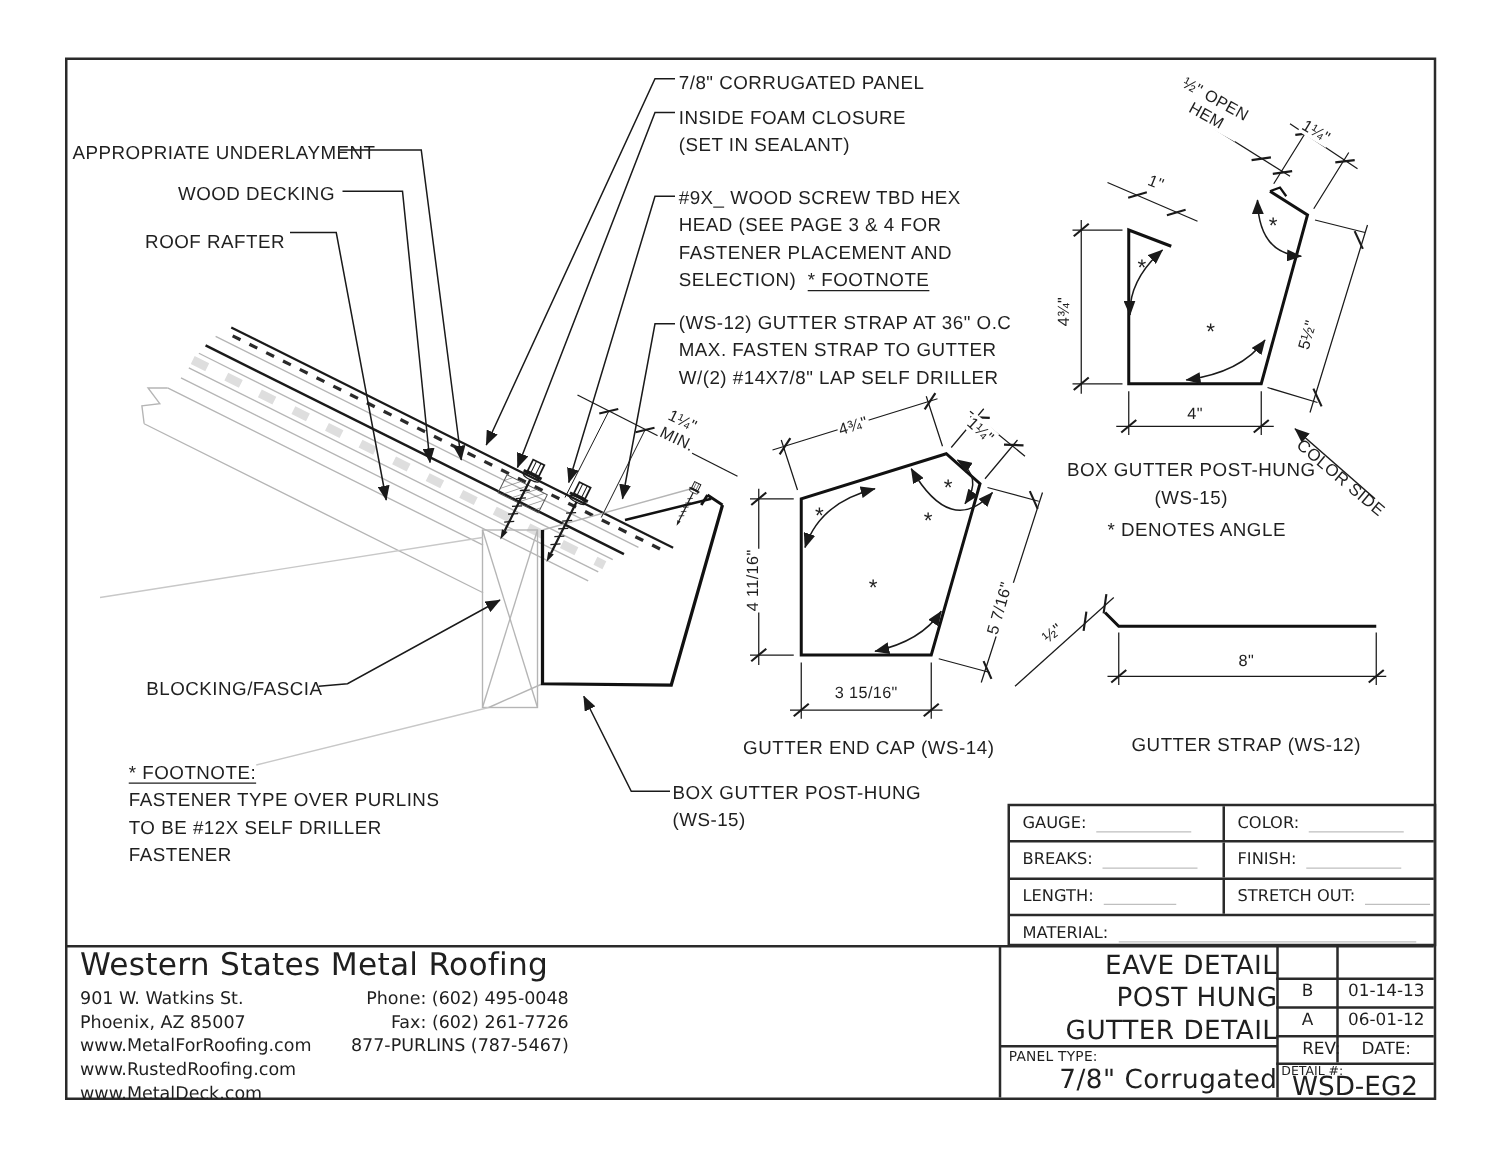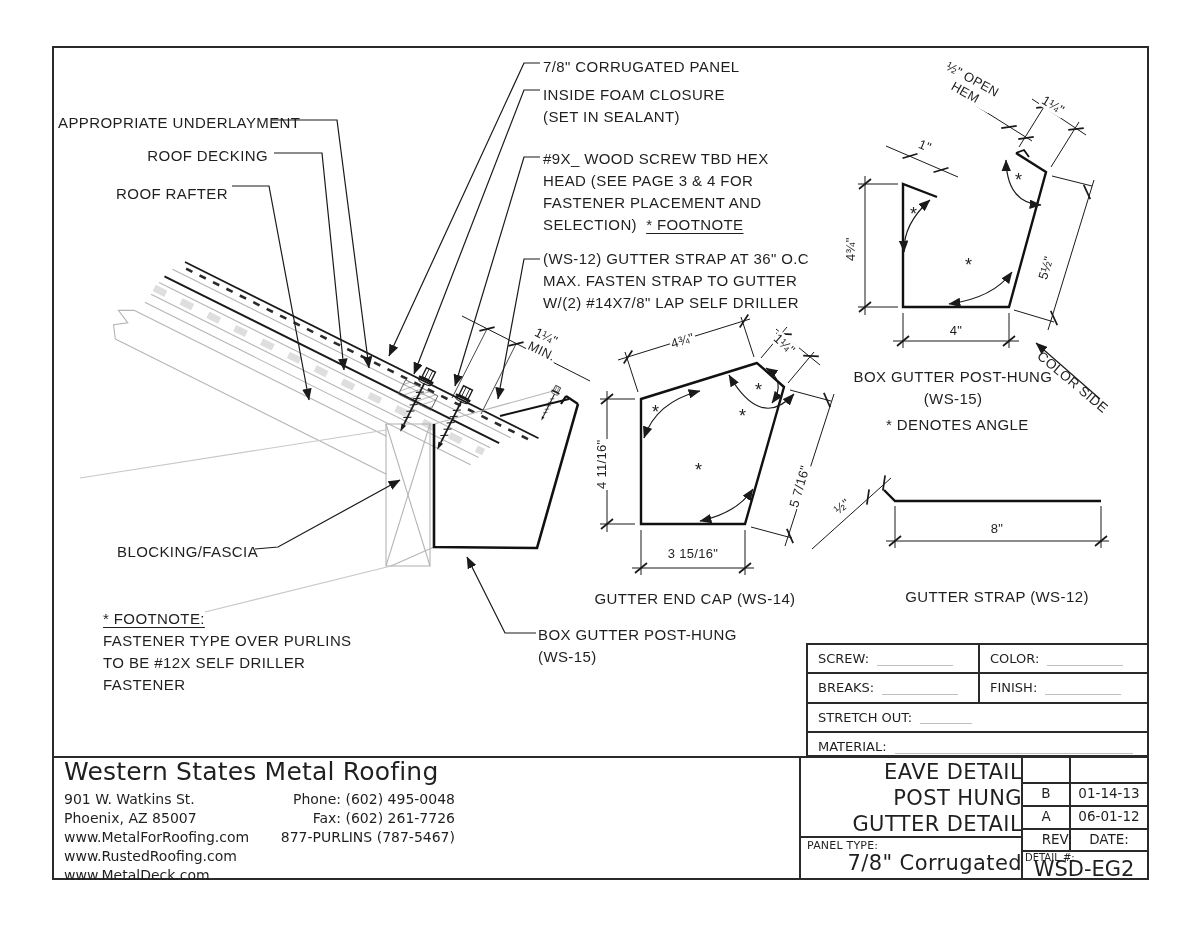--- a/index.html
+++ b/index.html
@@ -174,21 +174,21 @@
     <path d="M886,541 L1109,541 M895,506 L895,548 M1101,506 L1101,548"></path>
     <path d="M812,549 L891,478"></path>
   </g>
   <use href="#tick" transform="translate(895,541)"></use>
       <use href="#tick" transform="translate(1101,541)"></use>
   <use href="#tick" transform="translate(868,497) rotate(-42)"></use>
       <use href="#tick" transform="translate(884,483) rotate(-42)"></use>
 </svg>
 
 <div class="lbl tr" style="left:58px;top:112px;width:210px">APPROPRIATE UNDERLAYMENT</div>
-<div class="lbl tr" style="left:58px;top:145px;width:210px">ROOF DECKING</div>
+<div class="lbl tr" style="left:58px;top:145px;width:210px">WOOD DECKING</div>
 <div class="lbl tr" style="left:58px;top:183px;width:170px">ROOF RAFTER</div>
 <div class="lbl" style="left:117px;top:541px">BLOCKING/FASCIA</div>
 
 <div class="lbl" style="left:543px;top:56px">7/8" CORRUGATED PANEL</div>
 <div class="lbl" style="left:543px;top:84px">
   <div>INSIDE FOAM CLOSURE</div>
   <div>(SET IN SEALANT)</div>
 </div>
 <div class="lbl" style="left:543px;top:148px">
   <div>#9X_ WOOD SCREW TBD HEX</div>
@@ -253,39 +253,43 @@
 <span class="ast" style="left:965px;top:255px">*</span>
 <span class="ast" style="left:1015px;top:170px">*</span>
 
 <div class="frame"></div>
 <div class="hl" style="left:52px;top:756px;width:1095px"></div>
 <div class="vl" style="left:799px;top:756px;height:122px"></div>
 
 <div class="spec tb">
   <div class="spec-row">
     <div class="spec-cell c1">
-          <span>SCREW:</span>
+          <span>GAUGE:</span>
           <span class="blank"></span>
         </div>
     <div class="spec-cell c2">
           <span>COLOR:</span>
           <span class="blank"></span>
         </div>
   </div>
   <div class="spec-row">
     <div class="spec-cell c1">
           <span>BREAKS:</span>
           <span class="blank"></span>
         </div>
     <div class="spec-cell c2">
           <span>FINISH:</span>
           <span class="blank"></span>
         </div>
   </div>
   <div class="spec-row">
+    <div class="spec-cell c1">
+          <span>LENGTH:</span>
+          <span class="blank" style="width:58px"></span>
+        </div>
     <div class="spec-cell c2">
           <span>STRETCH OUT:</span>
           <span class="blank" style="width:52px"></span>
         </div>
   </div>
   <div class="spec-row">
     <div class="spec-cell" style="width:100%">
           <span>MATERIAL:</span>
           <span class="blank lg"></span>
         </div>

